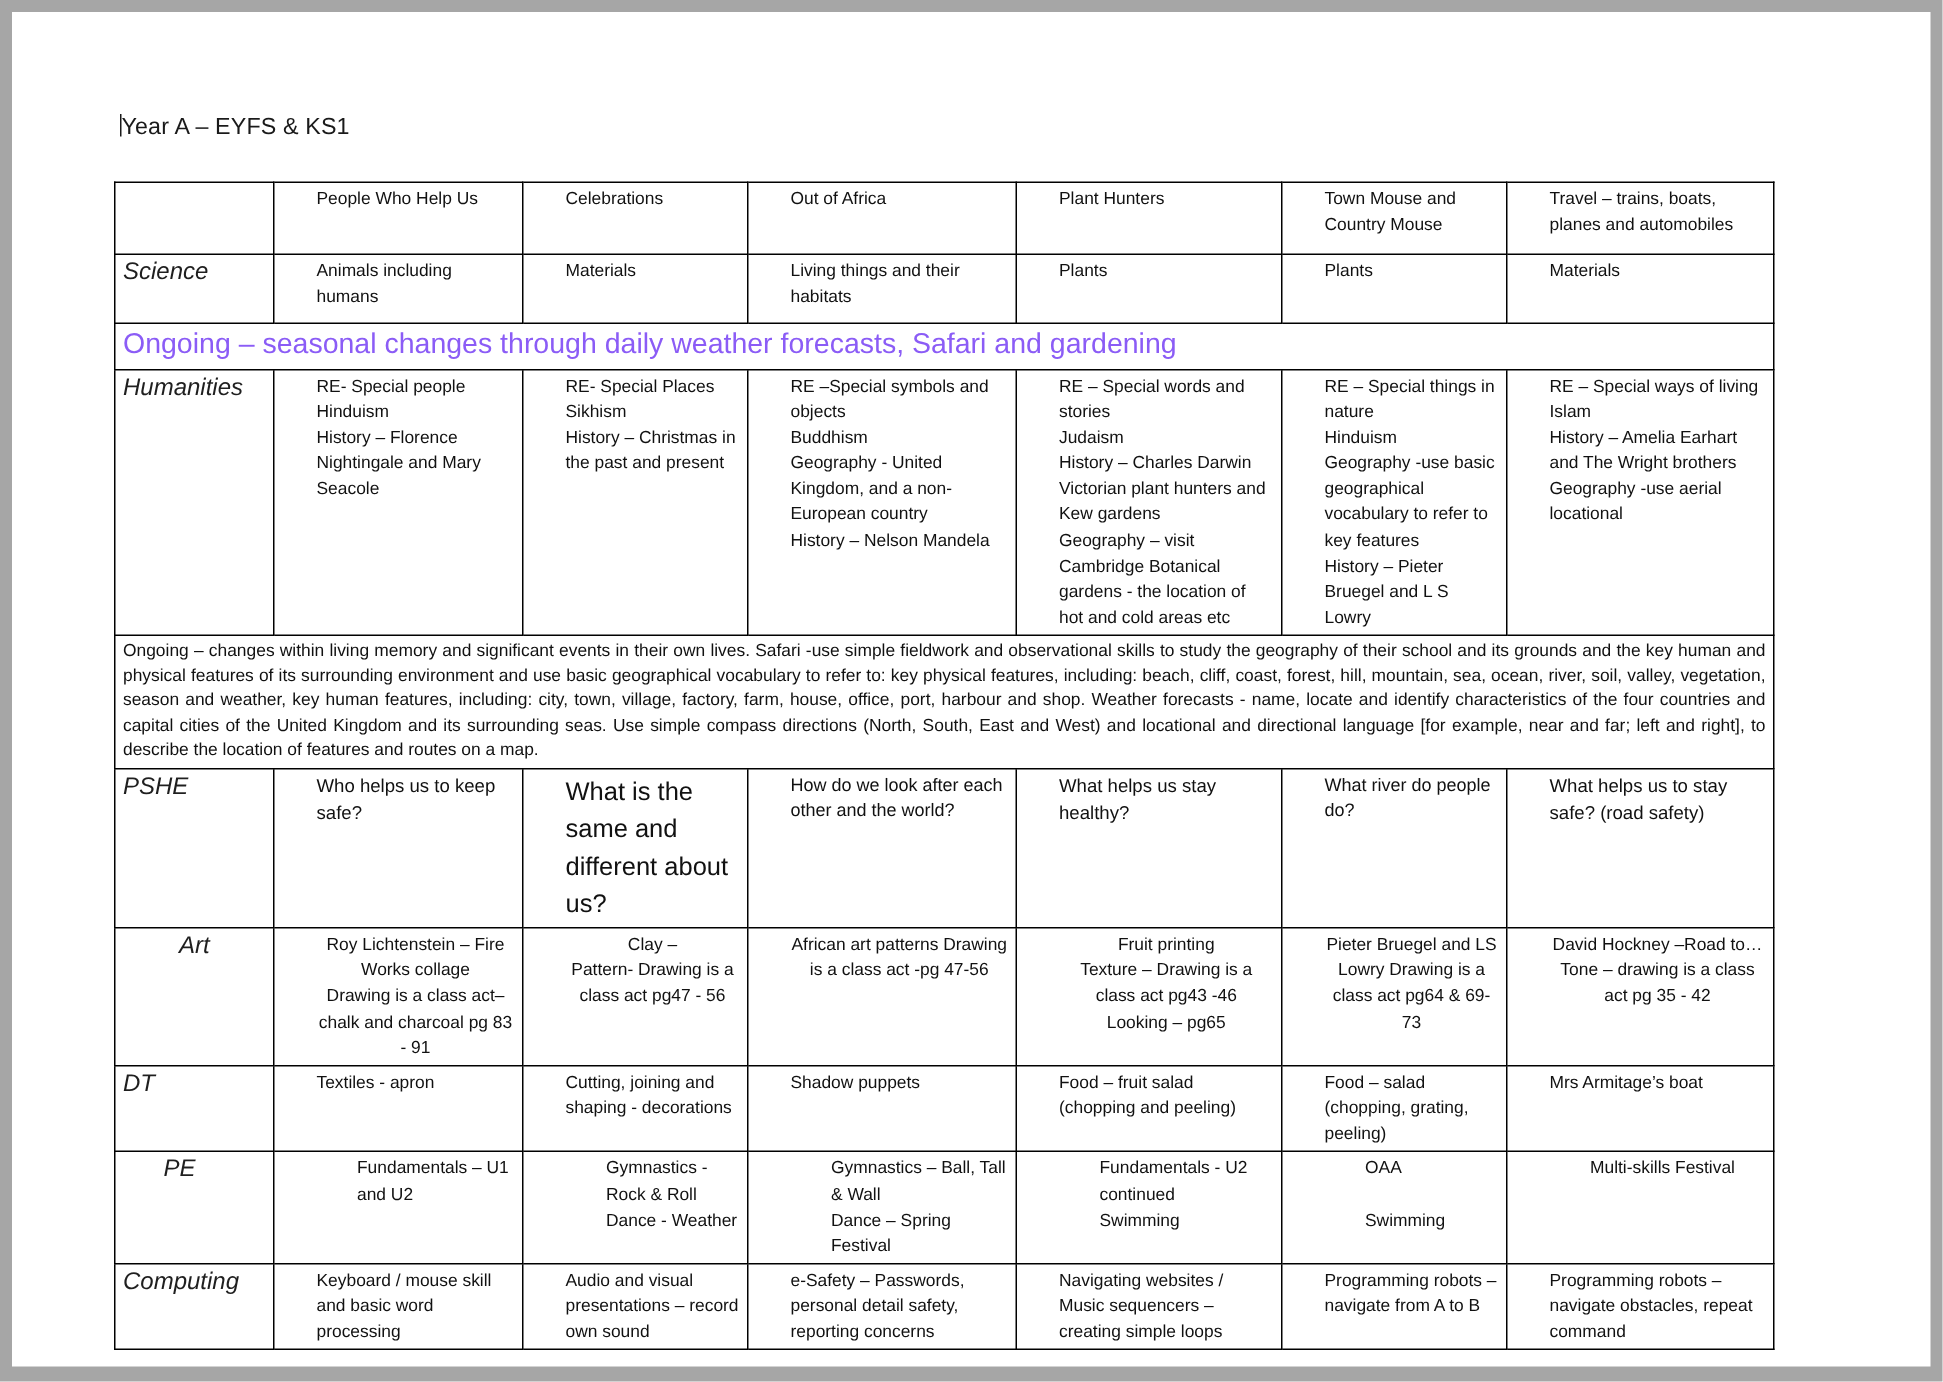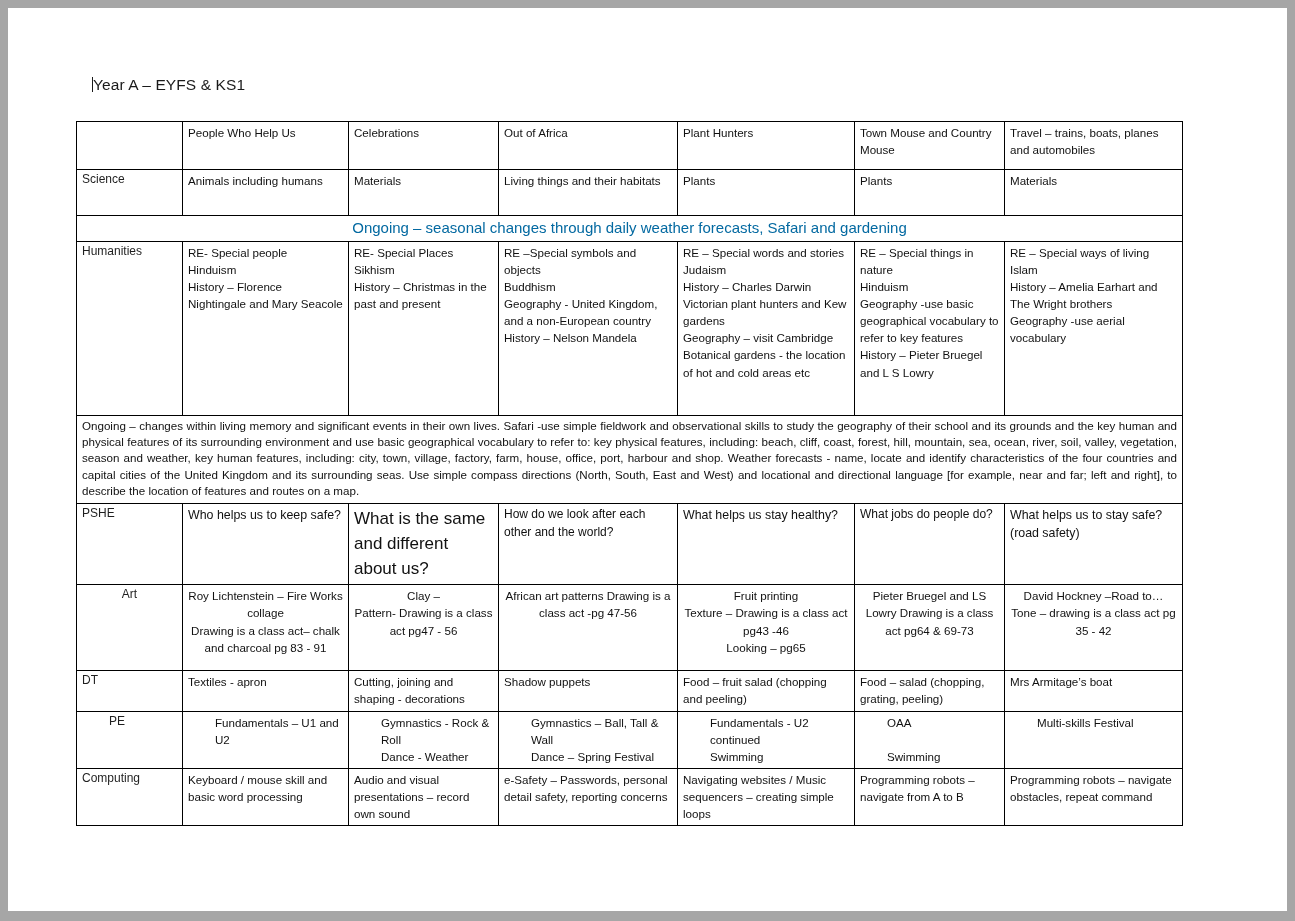--- a/index.html
+++ b/index.html
@@ -19,21 +19,21 @@
     left: 8px;
     top: 8px;
     width: 1279px;
     height: 903px;
     background: #ffffff;
     box-sizing: border-box;
     overflow: hidden;
   }
   .doc-title {
     position: absolute;
-    left: 84px;
+    left: 72px;
     top: 68px;
     font-size: 15.5px;
     color: #1a1a1a;
     letter-spacing: 0.1px;
     white-space: nowrap;
   }
   .doc-title .caret {
     display: inline-block;
     width: 1px;
     height: 15px;
@@ -63,59 +63,60 @@
   col.c0 { width: 106px; }
   col.c1 { width: 166px; }
   col.c2 { width: 150px; }
   col.c3 { width: 179px; }
   col.c4 { width: 177px; }
   col.c5 { width: 150px; }
   col.c6 { width: 178px; }
 
   td.rowhead {
     background: #b2c4e3;
-    font-size: 12px;
+    font-size: 16px;
     color: #1f1f1f;
     padding-top: 3px;
     line-height: 1.3;
+    font-style: italic;
   }
   td.colhead {
     background: #b2c4e3;
     font-size: 13.2px;
     color: #1f1f1f;
     padding-top: 2px;
     padding-bottom: 2px;
     line-height: 1.25;
   }
   td.blankhead {
     background: #b2c4e3;
   }
   td.band {
     background: #b2c4e3;
-    font-size: 15px;
-    color: #0369a1;
+    font-size: 19px;
+    color: #8b5cf6;
     padding-top: 2px;
     padding-bottom: 2px;
     line-height: 1.3;
-    text-align: center;
   }
   td.para {
     background: #b2c4e3;
     font-size: 11.6px;
     color: #111111;
     line-height: 1.42;
     padding: 3px 6px 4px 6px;
     text-align: justify;
   }
   td.green  { background: #92c06b; font-size: 12.4px; }
   td.peach  { background: #f9ccab; font-size: 17px; }
   td.blue   { background: #7f9fd4; font-size: 12px; }
 
   .cellbody {
     white-space: pre-line;
+    margin-left: 23px;
   }
 
   
   tr.r-colhead td { height: 18px; }
   tr.r-topic td { height: 42px; }
   tr.r-science td { height: 40px; }
   tr.r-band td { height: 17px; }
   tr.r-hum td { height: 168px; }
   tr.r-para td { height: 79px; }
   tr.r-pshe td { height: 50px; }
@@ -220,21 +221,21 @@
         <td>
             <div class="cellbody">RE – Special things in nature
 Hinduism
 Geography -use basic geographical vocabulary to refer to key features
 History – Pieter Bruegel and L S Lowry</div>
           </td>
         <td>
             <div class="cellbody">RE – Special ways of living
 Islam
 History – Amelia Earhart and The Wright brothers
-Geography -use aerial vocabulary</div>
+Geography -use aerial locational</div>
           </td>
       </tr>
 
       <tr class="r-para">
         <td class="para" colspan="7">Ongoing – changes within living memory and significant events in their own lives.  Safari -use simple fieldwork and observational skills to study the geography of their school and its grounds and the key human and physical features of its surrounding environment and use basic geographical vocabulary to refer to:  key physical features, including: beach, cliff, coast, forest, hill, mountain, sea, ocean, river, soil, valley, vegetation, season and weather, key human features, including: city, town, village, factory, farm, house, office, port, harbour and shop.  Weather forecasts - name, locate and identify characteristics of the four countries and capital cities of the United Kingdom and its surrounding seas. Use simple compass directions (North, South, East and West) and locational and directional language [for example, near and far; left and right], to describe the location of features and routes on a map.</td>
       </tr>
 
       <tr class="r-pshe">
         <td class="rowhead">PSHE</td>
         <td class="green">
@@ -243,21 +244,21 @@
         <td class="peach">
             <div class="cellbody">What is the same and different about us?</div>
           </td>
         <td class="blue">
             <div class="cellbody">How do we look after each other and the world?</div>
           </td>
         <td class="green">
             <div class="cellbody">What helps us stay healthy?</div>
           </td>
         <td class="blue">
-            <div class="cellbody">What jobs do people do?</div>
+            <div class="cellbody">What river do people do?</div>
           </td>
         <td class="green">
             <div class="cellbody">What helps us to stay safe? (road safety)</div>
           </td>
       </tr>
 
       <tr class="r-art">
         <td class="rowhead">Art</td>
         <td>
             <div class="cellbody">Roy Lichtenstein – Fire Works collage

